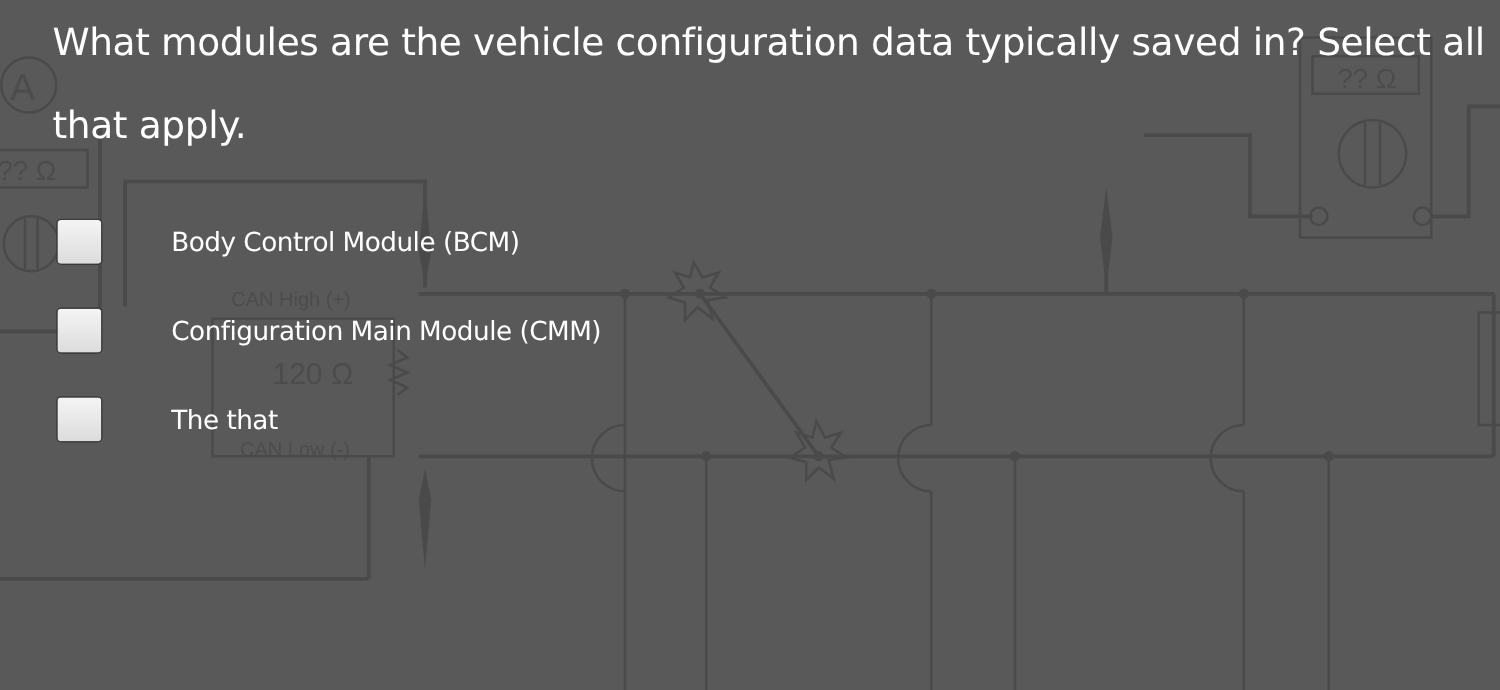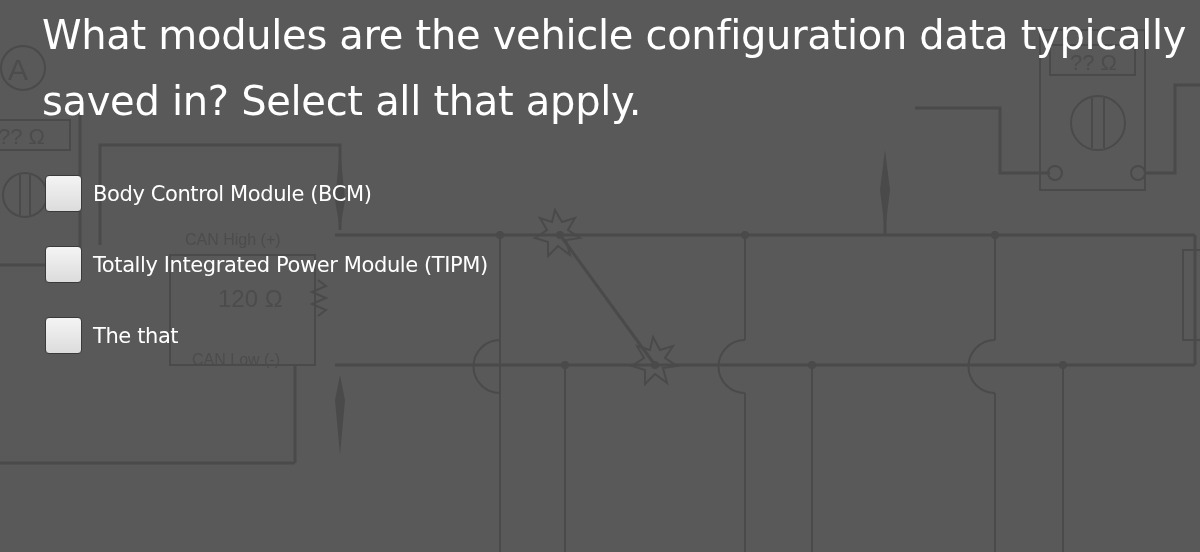--- a/index.html
+++ b/index.html
@@ -26,38 +26,39 @@
     }
     .question-title {
       position: absolute;
       left: 42px;
       top: 2px;
       width: 1150px;
       margin: 0;
       color: #ffffff;
       font-family: "DejaVu Sans", sans-serif;
       font-weight: normal;
-      font-size: 40px;
+      font-size: 30px;
       line-height: 66px;
       letter-spacing: -0.3px;
     }
     .options {
       position: absolute;
       left: 45px;
       top: 175px;
       list-style: none;
       margin: 0;
       padding: 0;
     }
     .option {
       display: flex;
       align-items: center;
       height: 37px;
       margin-bottom: 34px;
       cursor: pointer;
+      gap: 44px;
     }
     .checkbox {
       width: 35px;
       height: 35px;
       border: 1px solid #3a3a3a;
       border-radius: 4px;
       background: linear-gradient(#f4f4f4, #dcdcdc);
       box-sizing: content-box;
       flex: 0 0 auto;
     }
@@ -153,20 +154,20 @@
 
   <h1 class="question-title">What modules are the vehicle configuration data typically saved in? Select all that apply.</h1>
 
   <ul class="options">
     <li class="option">
       <span class="checkbox"></span>
       <span class="option-label">Body Control Module (BCM)</span>
     </li>
     <li class="option">
       <span class="checkbox"></span>
-      <span class="option-label">Totally Integrated Power Module (TIPM)</span>
+      <span class="option-label">Configuration Main Module (CMM)</span>
     </li>
     <li class="option">
       <span class="checkbox"></span>
       <span class="option-label">The that</span>
     </li>
   </ul>
 </div>
 
 </body></html>

